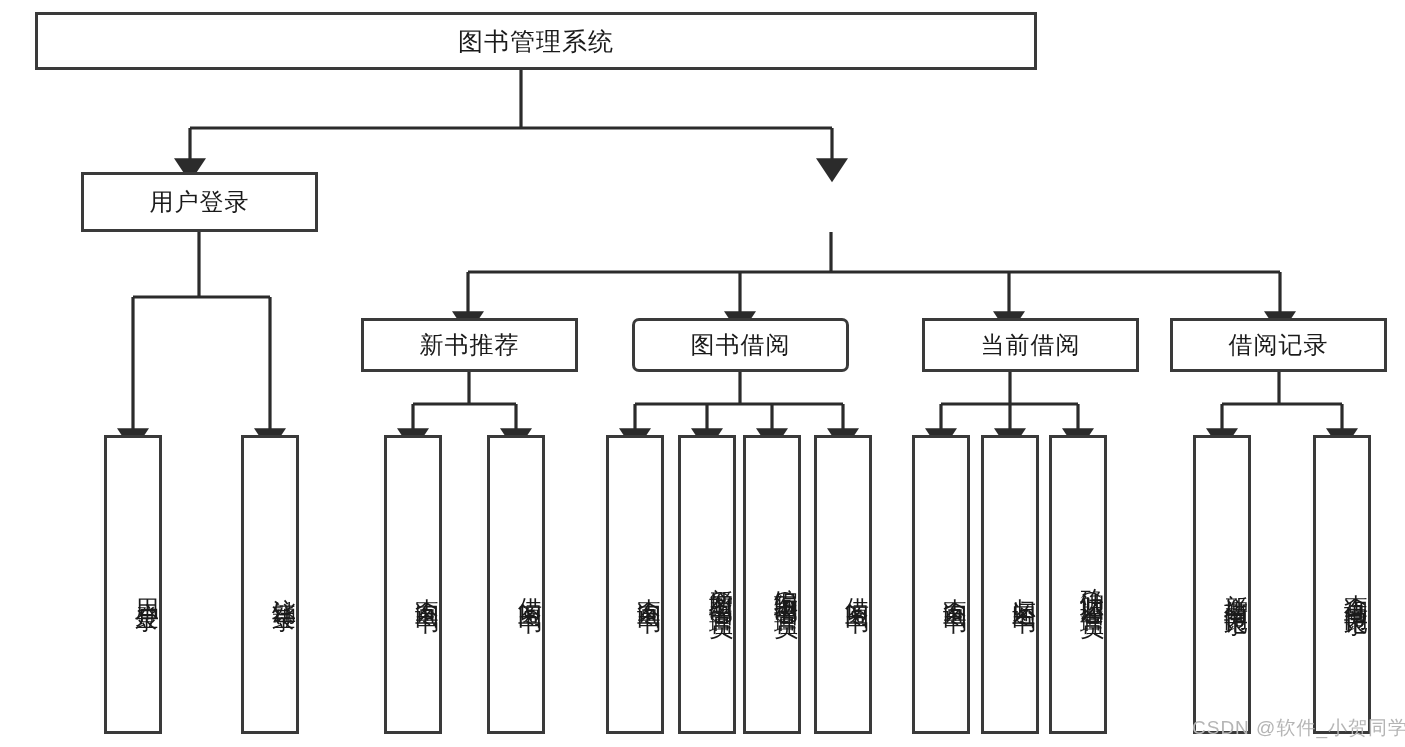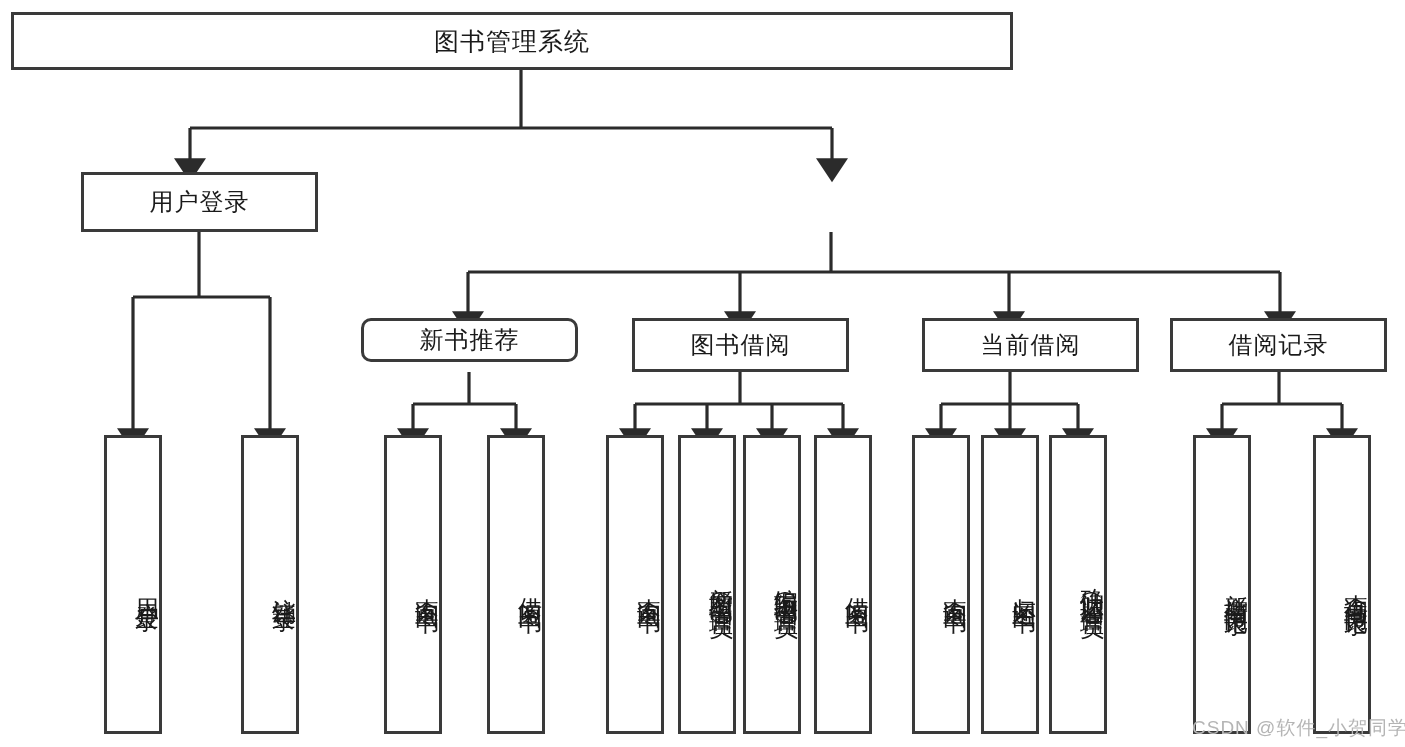--- a/index.html
+++ b/index.html
@@ -118,34 +118,34 @@
       <path d="M1010,404 L1010,432" marker-end="url(#arrow)"></path>
       <path d="M1078,404 L1078,432" marker-end="url(#arrow)"></path>
 
       <path d="M1279,372 L1279,404"></path>
       <path d="M1222,404 L1342,404"></path>
       <path d="M1222,404 L1222,432" marker-end="url(#arrow)"></path>
       <path d="M1342,404 L1342,432" marker-end="url(#arrow)"></path>
     </g>
   </svg>
 
-  <div class="node h root" style="left:11px; top:12px; width:1002px; height:58px;">
+  <div class="node h root" style="left:35px; top:12px; width:1002px; height:58px;">
     <span>图书管理系统</span>
   </div>
 
   <div class="node h" style="left:81px; top:172px; width:237px; height:60px;">
     <span>用户登录</span>
   </div>
 
 
-  <div class="node h" style="left:361px; top:318px; width:217px; height:44px;border-radius:10px;">
+  <div class="node h" style="left:361px; top:318px; width:217px; height:54px;">
     <span>新书推荐</span>
   </div>
 
-  <div class="node h" style="left:632px; top:318px; width:217px; height:54px;">
+  <div class="node h" style="left:632px; top:318px; width:217px; height:54px;border-radius:7px;">
     <span>图书借阅</span>
   </div>
 
   <div class="node h" style="left:922px; top:318px; width:217px; height:54px;">
     <span>当前借阅</span>
   </div>
 
   <div class="node h" style="left:1170px; top:318px; width:217px; height:54px;">
     <span>借阅记录</span>
   </div>

